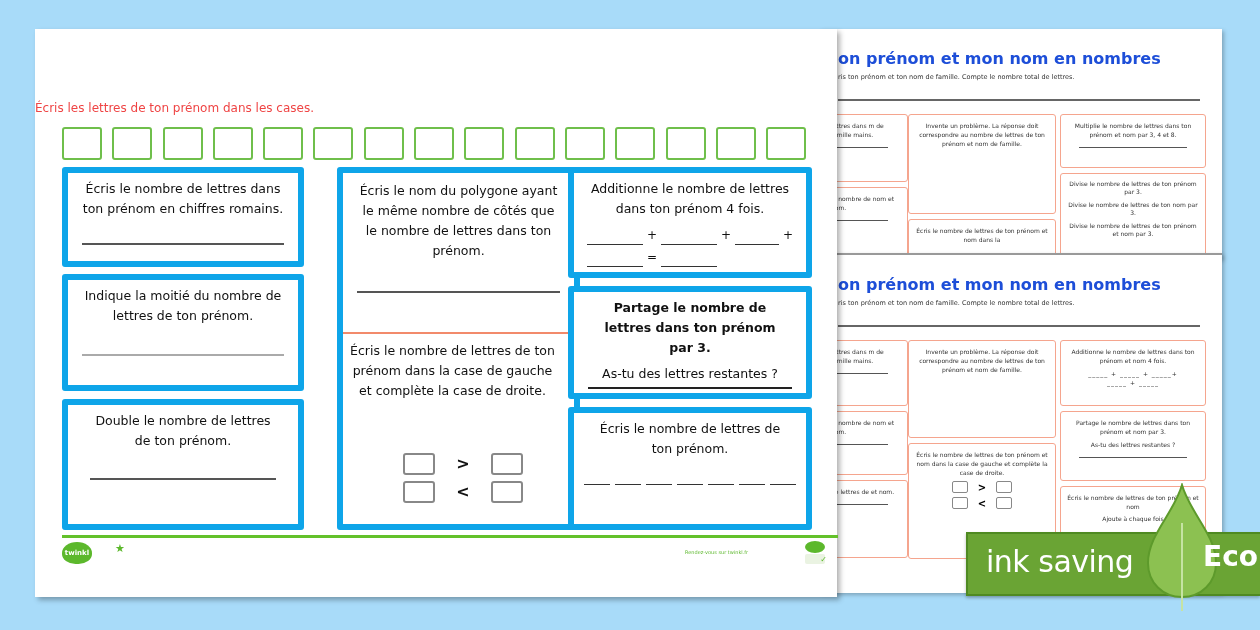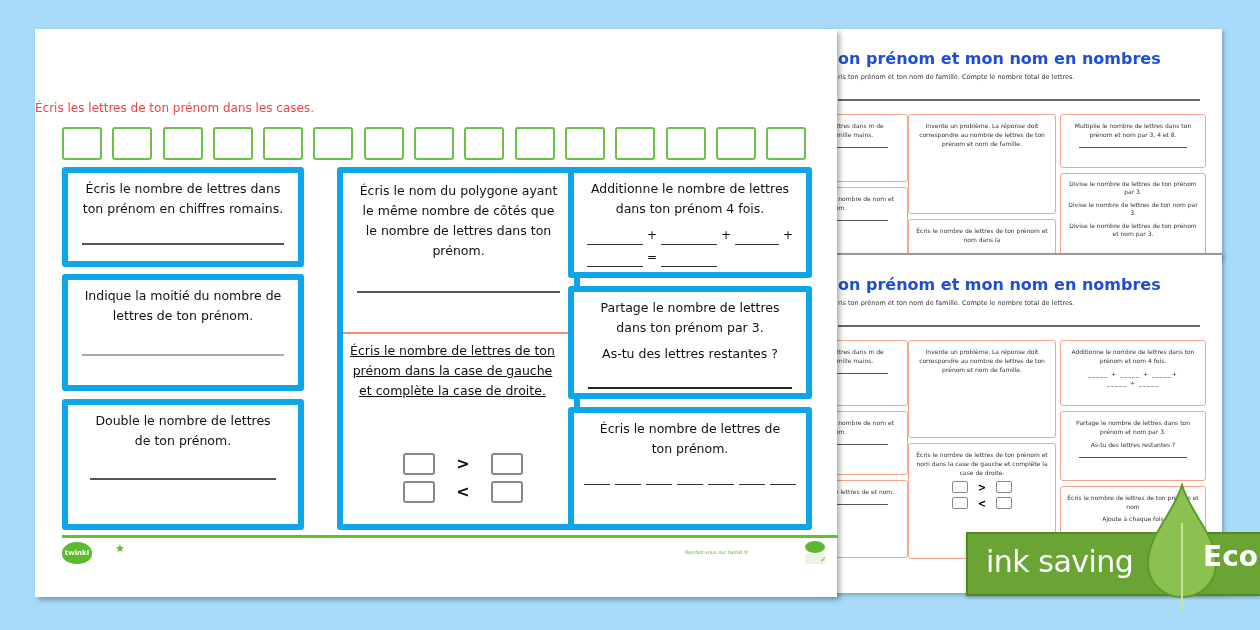--- a/index.html
+++ b/index.html
@@ -158,21 +158,21 @@
   </div>
   <div class="card" style="left:27px;top:370px;width:242px;height:131px;">
     <div style="padding:0 18px;">Double le nombre de lettres de ton prénom.</div>
     <div class="answer-line" style="left:22px;right:22px;top:73px;"></div>
   </div>
 
   <div class="card" style="left:280px;top:138px;width:243px;height:363px;padding-top:0;margin-left:22px;">
     <div style="padding:8px 16px 0;">Écris le nom du polygone ayant le même nombre de côtés que le nombre de lettres dans ton prénom.</div>
     <div class="answer-line" style="left:14px;right:14px;top:118px;"></div>
     <div class="divider" style="top:159px;"></div>
-    <div style="position:absolute;top:168px;left:2px;right:14px;text-decoration:underline;">Écris le nombre de lettres de ton prénom dans la case de gauche et complète la case de droite.</div>
+    <div style="position:absolute;top:168px;left:2px;right:14px;">Écris le nombre de lettres de ton prénom dans la case de gauche et complète la case de droite.</div>
     <div class="cmp-grid" style="top:280px;">
       <div class="cmp-sq"></div>
       <div class="cmp-op">&gt;</div>
       <div class="cmp-sq"></div>
       <div class="cmp-sq"></div>
       <div class="cmp-op">&lt;</div>
       <div class="cmp-sq"></div>
     </div>
   </div>
 
@@ -186,21 +186,21 @@
       <span class="blank" style="width:44px"></span>
         <span>+</span>
     </div>
     <div class="blank-row" style="justify-content:flex-start;padding-left:13px;margin-top:2px;">
       <span class="blank"></span>
         <span>=</span>
       <span class="blank"></span>
     </div>
   </div>
   <div class="card" style="left:533px;top:257px;width:244px;height:113px;">
-    <div style="padding:0 20px;">Partage le nombre de lettres dans ton prénom par 3.</div>
+    <div style="padding:0 20px;font-weight:bold;">Partage le nombre de lettres dans ton prénom par 3.</div>
     <div style="margin-top:6px;">As-tu des lettres restantes ?</div>
     <div class="answer-line" style="left:14px;right:14px;top:95px;background:#222;"></div>
   </div>
   <div class="card" style="left:533px;top:378px;width:244px;height:123px;">
     <div style="padding:0 20px;">Écris le nombre de lettres de ton prénom.</div>
     <div class="blank-row" id="add10Blanks" style="gap:5px;margin-top:14px;">
         <span class="blank sm"></span>
         <span class="blank sm"></span>
         <span class="blank sm"></span>
         <span class="blank sm"></span>

